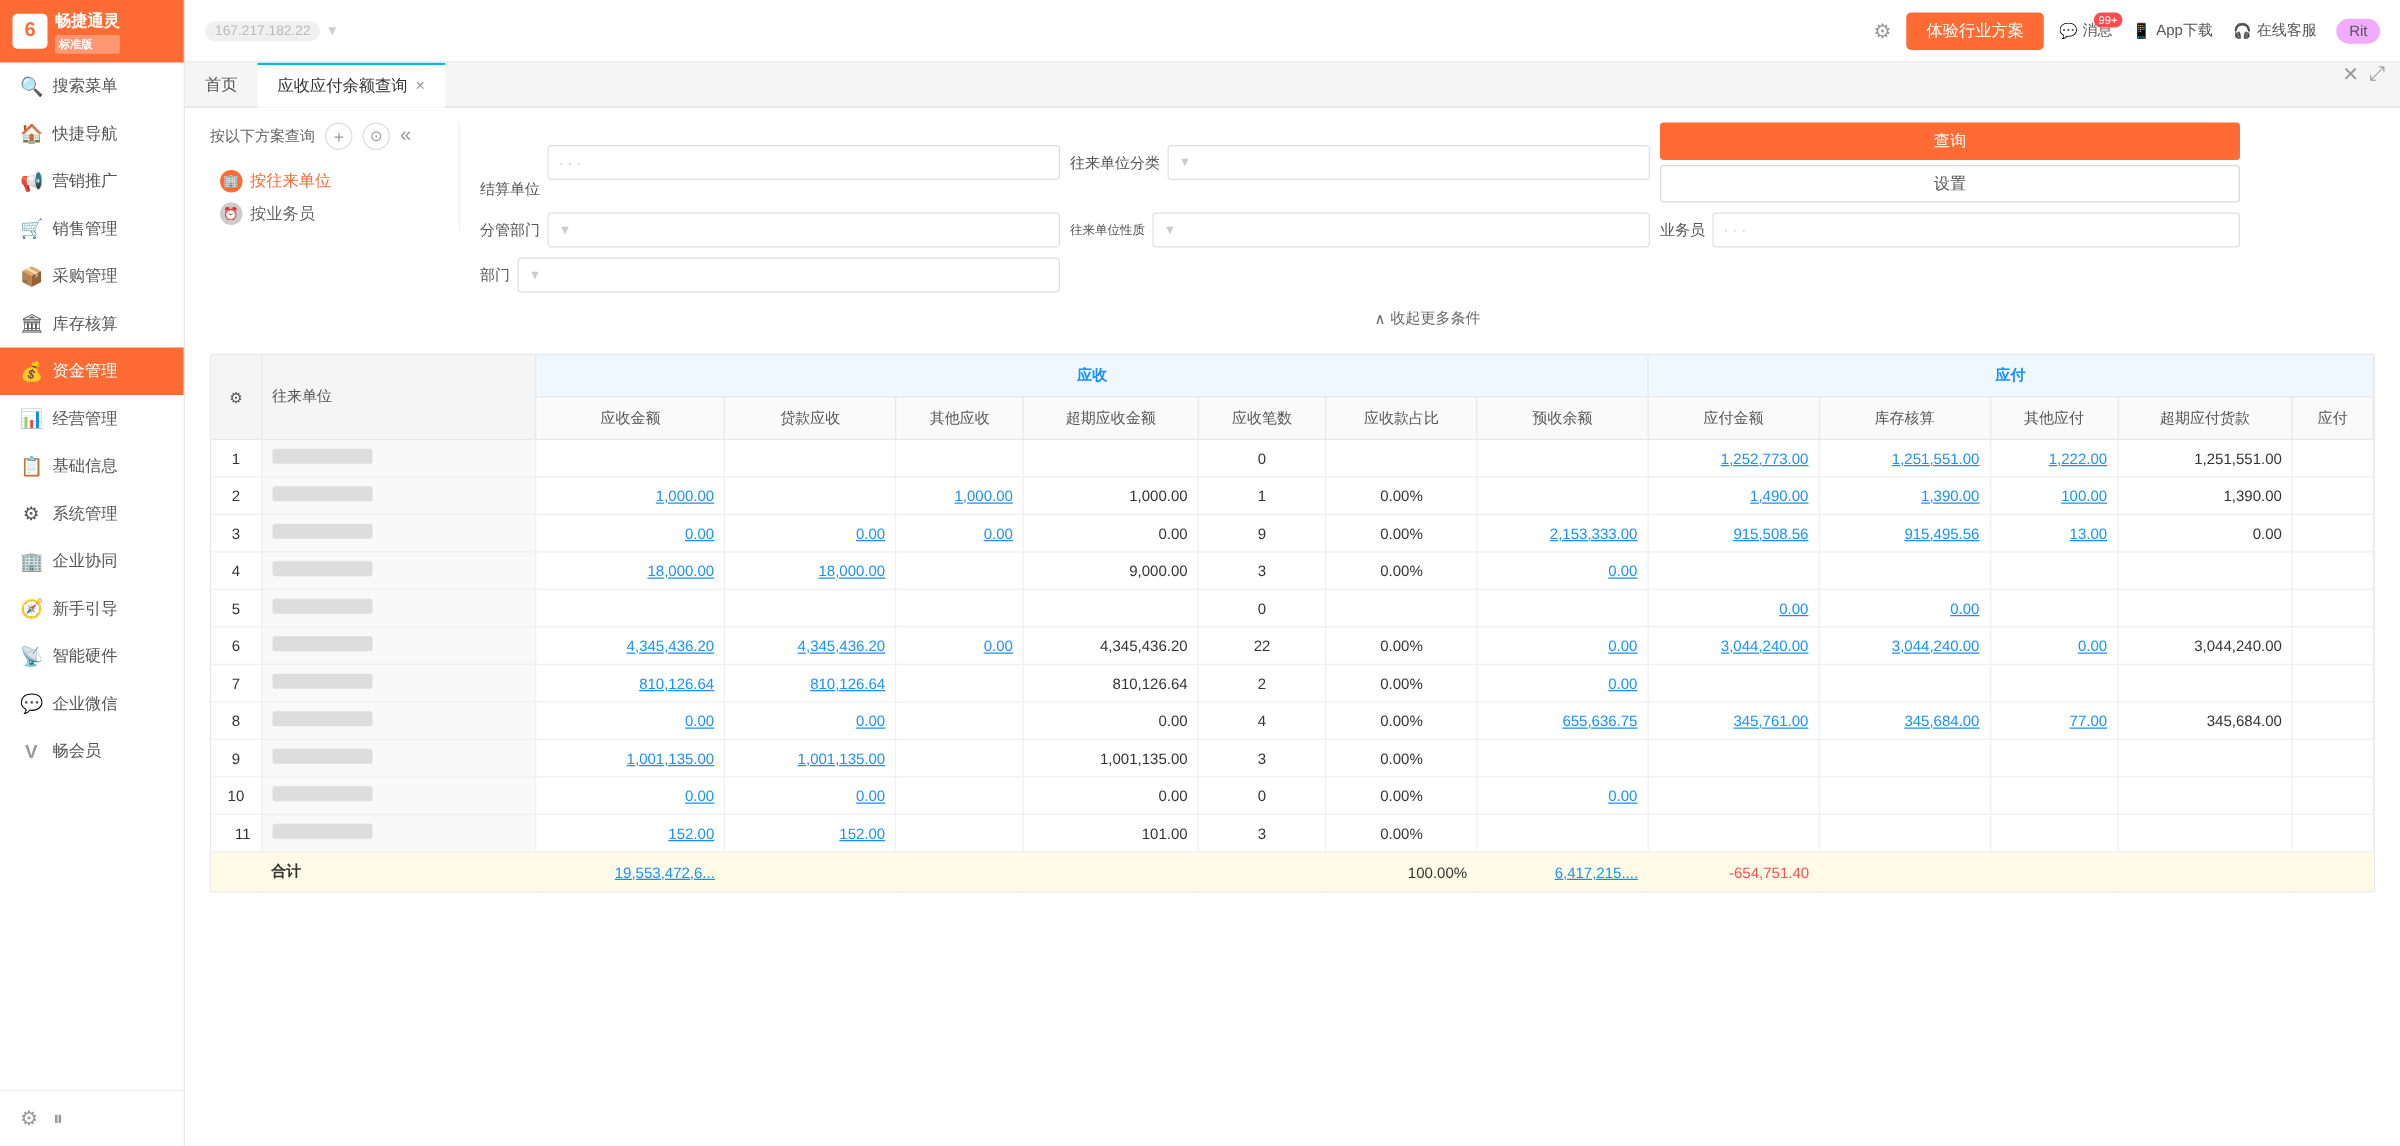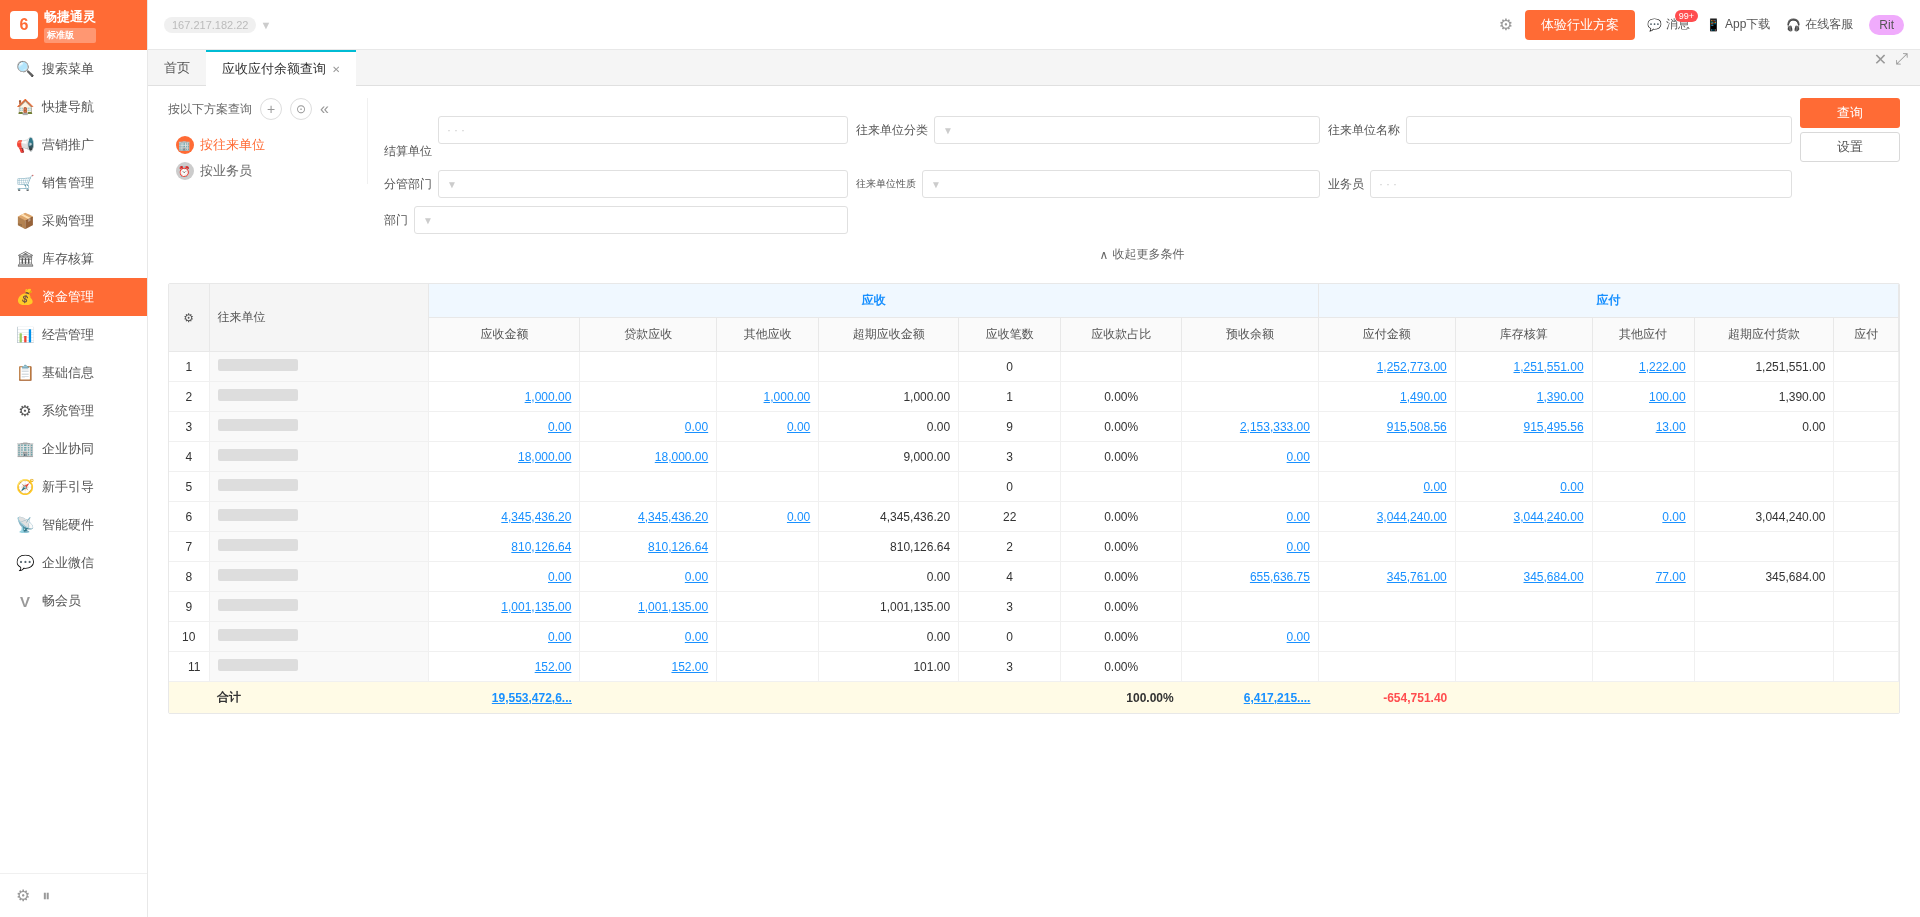--- a/index.html
+++ b/index.html
@@ -146,21 +146,21 @@
     }
     thead tr:first-child th { background: #f5f5f5; }
     tbody tr td {
       border-bottom: 1px solid #f0f0f0; border-right: 1px solid #f0f0f0;
       padding: 7px 8px; text-align: right; color: #333; white-space: nowrap;
     }
     tbody tr td:nth-child(2) { text-align: left; }
     .td-link { color: #1890ff; text-decoration: underline; cursor: pointer; }
     tfoot tr td {
       background: #fffbe6; border-top: 1px solid #e8e8e8;
-      padding: 7px 8px; font-weight: bold; text-align: right;
+      padding: 7px 8px; font-weight: normal; text-align: right;
     }
     tfoot tr td:nth-child(2) { text-align: left; }
     .negative { color: #ff4d4f; }
     .table-header-group { background: #f0f8ff !important; }
 
     
     ::-webkit-scrollbar { width: 6px; height: 6px; }
     ::-webkit-scrollbar-track { background: #f5f5f5; }
     ::-webkit-scrollbar-thumb { background: #ccc; border-radius: 3px; }
   </style>
@@ -316,25 +316,20 @@
             <div style="display:flex;align-items:center;gap:6px;">
               <span style="color:#555;font-size:12px;white-space:nowrap;margin-top:42px;">结算单位</span>
               <div style="flex:1;height:28px;border:1px solid #e0e0e0;border-radius:3px;display:flex;align-items:center;justify-content:space-between;padding:0 8px;">
                 <span style="color:#ccc;letter-spacing:3px;">···</span>
               </div>
             </div>
             <div style="display:flex;align-items:center;gap:6px;">
               <span style="color:#555;font-size:12px;white-space:nowrap;">往来单位分类</span>
               <div style="flex:1;height:28px;border:1px solid #e0e0e0;border-radius:3px;display:flex;align-items:center;justify-content:space-between;padding:0 8px;">
                 <span style="color:#ccc;font-size:10px;">▼</span>
-              </div>
-            </div>
-            <div style="display:flex;align-items:center;gap:6px;">
-              <span style="color:#555;font-size:12px;white-space:nowrap;">往来单位名称</span>
-              <div style="flex:1;height:28px;border:1px solid #e0e0e0;border-radius:3px;display:flex;align-items:center;justify-content:space-between;padding:0 8px;">
               </div>
             </div>
             <div style="display:flex;flex-direction:column;gap:4px;">
               <button class="query-btn">查询</button>
               <button class="settings-btn">设置</button>
             </div>
           </div>
 
           <div style="display:grid;grid-template-columns:1fr 1fr 1fr 100px;gap:8px;margin-bottom:8px;align-items:center;">
             <div style="display:flex;align-items:center;gap:6px;">

